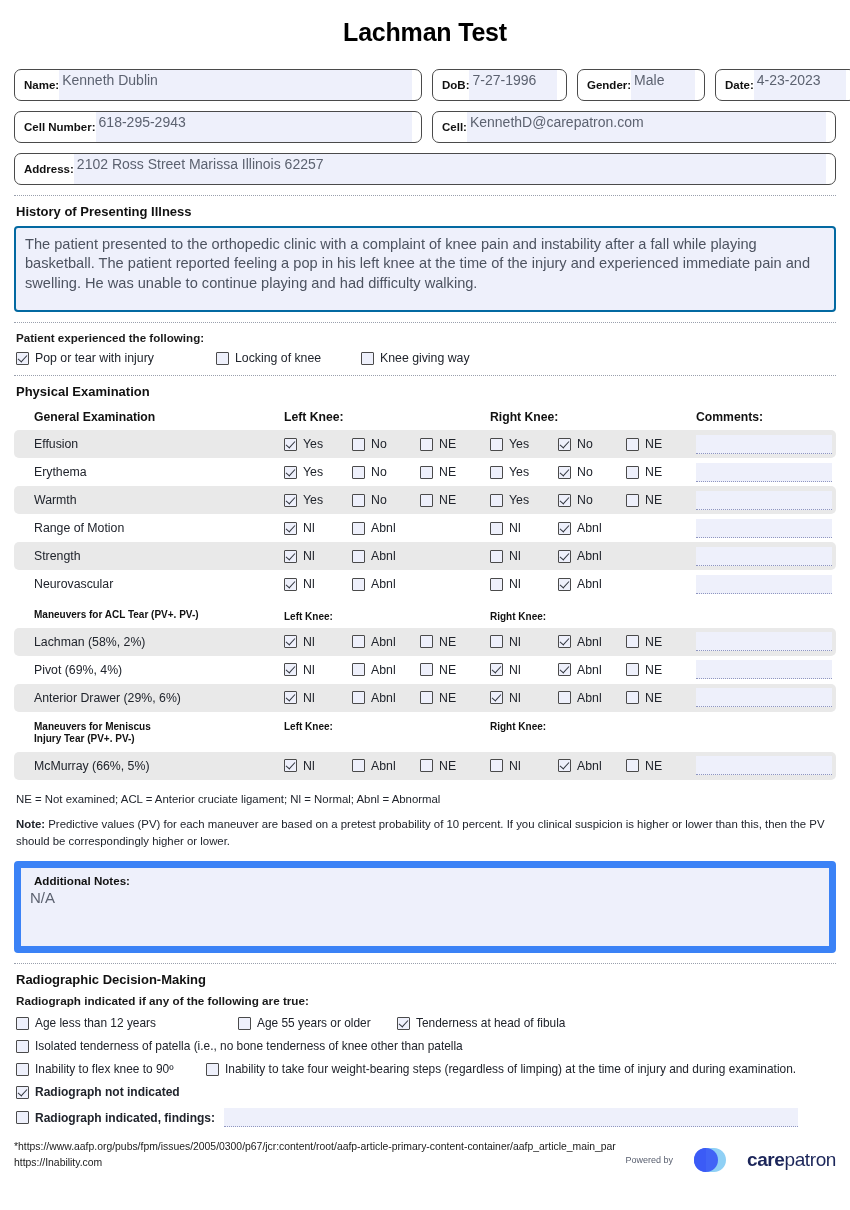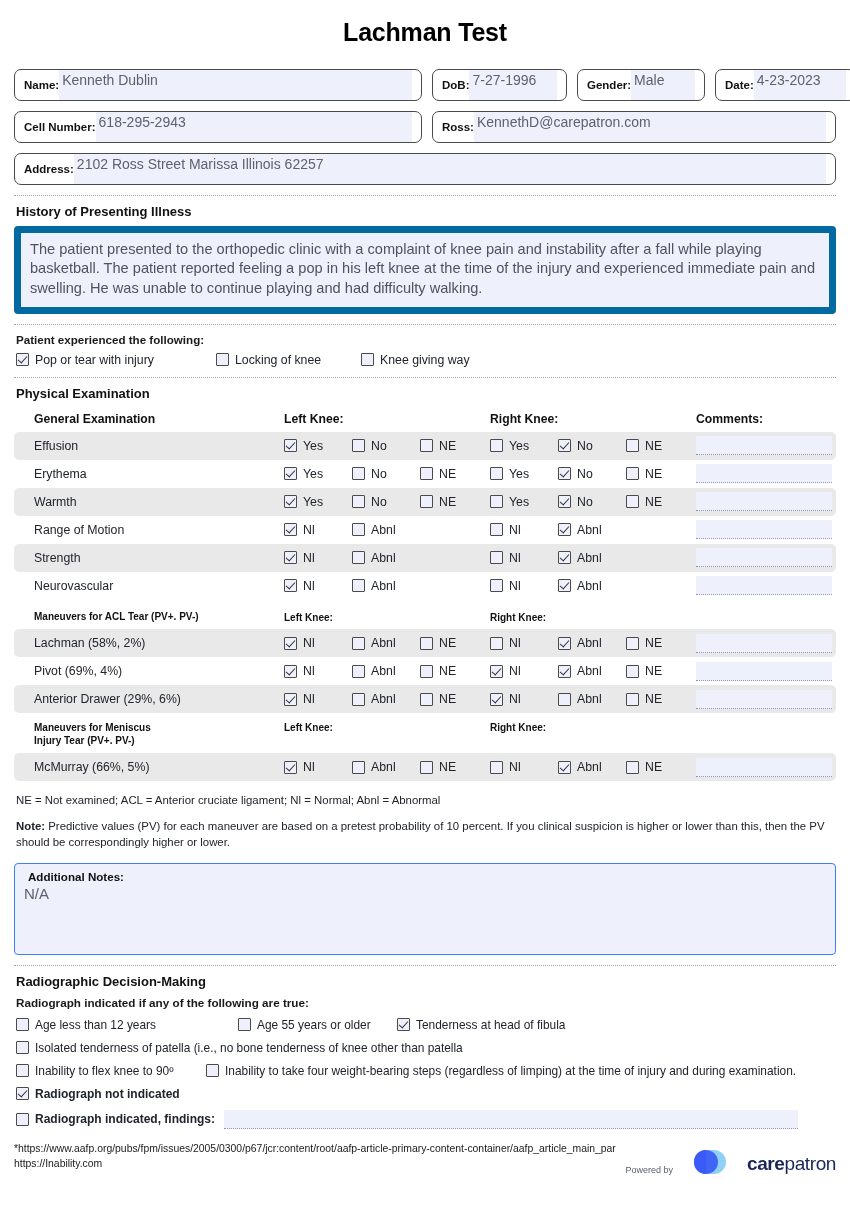--- a/index.html
+++ b/index.html
@@ -81,21 +81,21 @@
   }
   
   .sec-head {
     font-size: 13px;
     font-weight: bold;
     color: #111;
     margin: 0 0 7px 2px;
   }
   
   .hpi-box {
-    border: 7px solid #0369a1;
+    border: 2px solid #0369a1;
     border-radius: 4px;
     background: #eef0fb;
     padding: 7px 9px 9px 9px;
     font-size: 14.6px;
     line-height: 1.32;
     color: #4d5360;
     min-height: 86px;
     box-sizing: border-box;
   }
   
@@ -194,21 +194,21 @@
     font-size: 11.4px;
     color: #20242c;
     margin: 11px 0 0 2px;
     line-height: 1.45;
   }
   .fn b { font-weight: bold; }
   .fn.note { margin-top: 9px; }
 
   
   .notes-box {
-    border: 1px solid #3b82f6;
+    border: 7px solid #3b82f6;
     border-radius: 4px;
     background: #eef0fb;
     height: 92px;
     margin-top: 12px;
     padding: 6px 9px;
     box-sizing: border-box;
   }
   .notes-label {
     font-size: 11.6px;
     font-weight: bold;
@@ -253,21 +253,21 @@
     justify-content: space-between;
     margin-top: 12px;
   }
   .foot-links {
     font-size: 10.4px;
     color: #1a1a1a;
     line-height: 1.5;
   }
   .brand {
     display: flex;
-    align-items: flex-end;
+    align-items: center;
     gap: 20px;
     padding-top: 8px;
     white-space: nowrap;
   }
   .powered {
     font-size: 9px;
     color: #5a6070;
   }
   .brand-logo { width: 34px; height: 26px; flex: 0 0 auto; }
   .brand-word {
@@ -303,21 +303,21 @@
       <span class="val">4-23-2023</span>
     </div>
   </div>
 
   <div class="field-row">
     <div class="field f-cell">
       <span class="lbl">Cell Number:</span>
       <span class="val">618-295-2943</span>
     </div>
     <div class="field f-email">
-      <span class="lbl">Ross:</span>
+      <span class="lbl">Cell:</span>
       <span class="val">KennethD@carepatron.com</span>
     </div>
   </div>
 
   <div class="field-row">
     <div class="field f-addr">
       <span class="lbl">Address:</span>
       <span class="val">2102 Ross Street  Marissa Illinois 62257</span>
     </div>
   </div>

